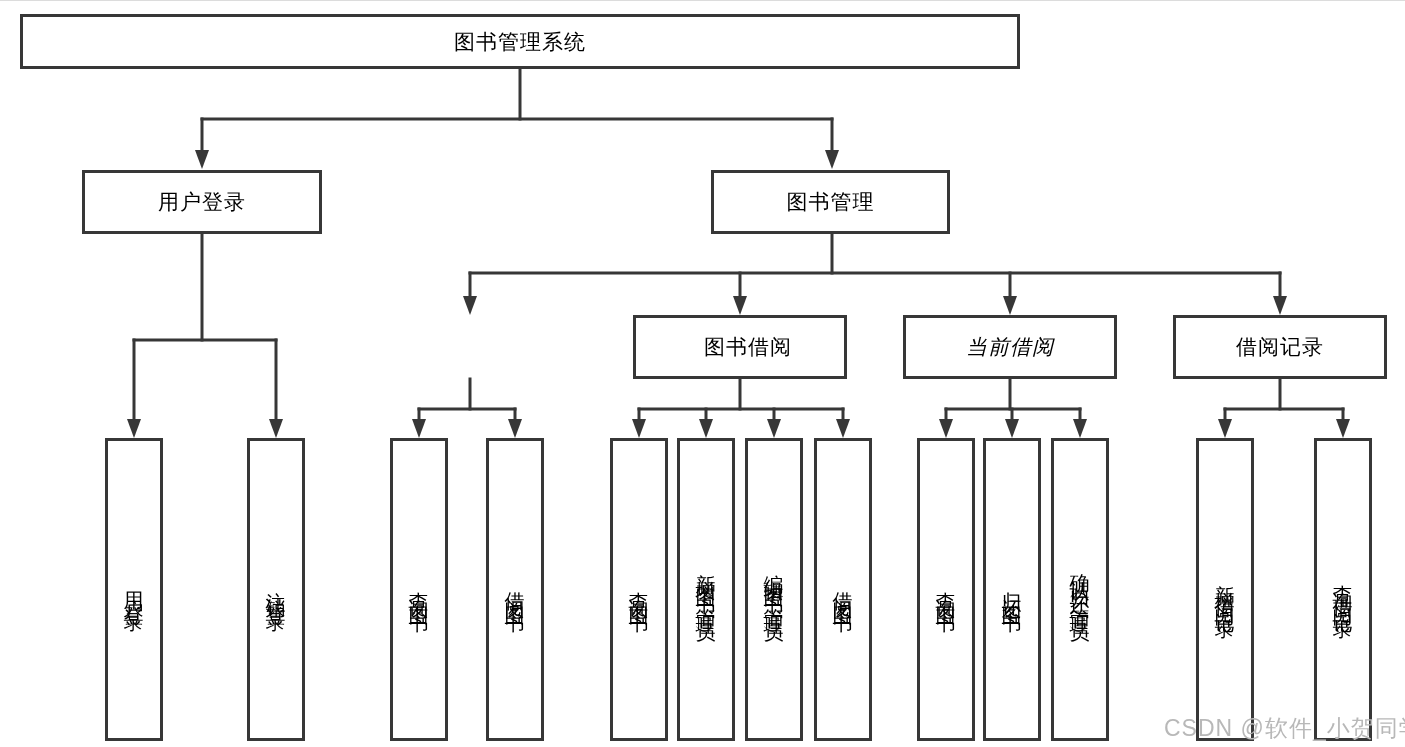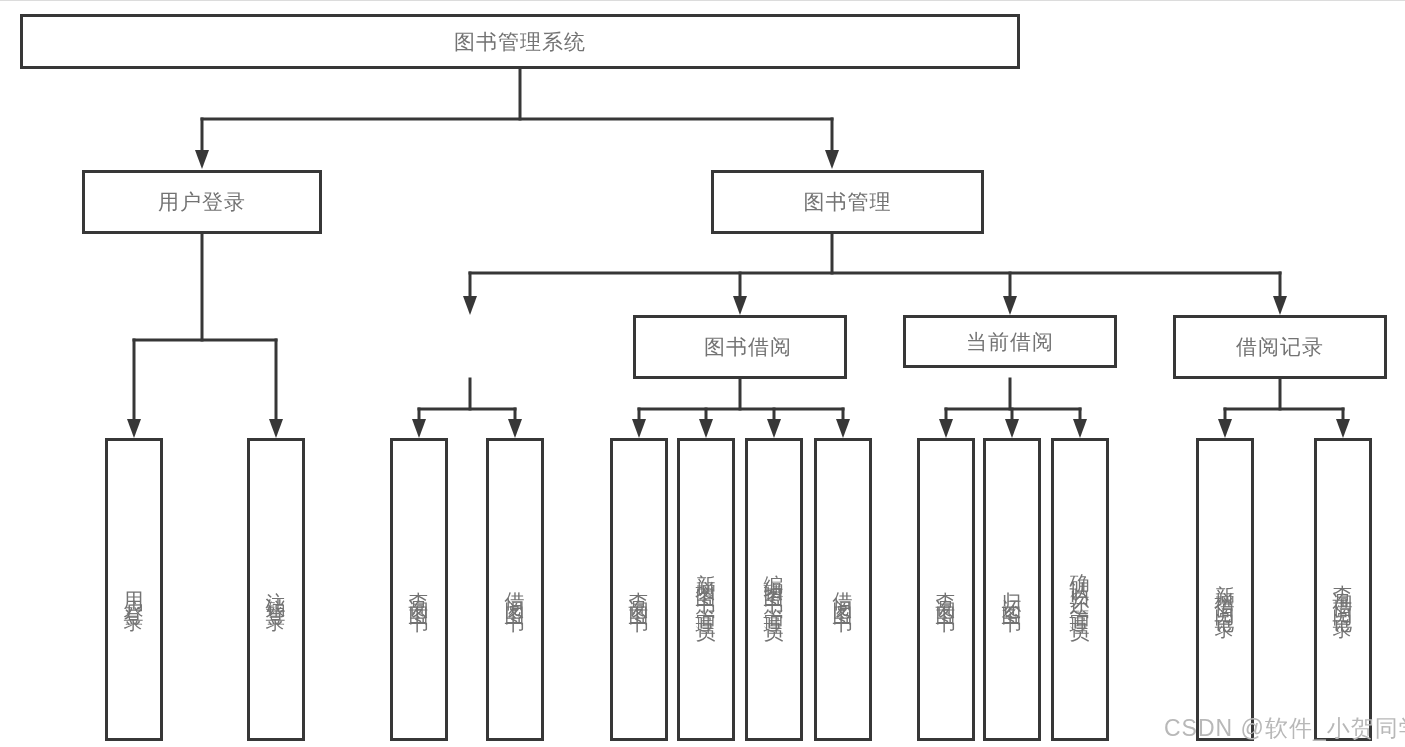--- a/index.html
+++ b/index.html
@@ -21,46 +21,46 @@
     left: 0; top: 0;
     width: 1405px;
     height: 747px;
     z-index: 1;
   }
   .box {
     position: absolute;
     box-sizing: border-box;
     background: #ffffff;
     border: 3px solid #373737;
-    color: #737373;
+    color: #000000;
     display: flex;
     align-items: center;
     justify-content: center;
     z-index: 2;
     font-size: 21px;
     letter-spacing: 1px;
     white-space: nowrap;
   }
   .leaf {
     writing-mode: vertical-rl;
     text-orientation: mixed;
     font-size: 20px;
     letter-spacing: 7px;
     line-height: 1;
     white-space: normal;
   }
   
   #root-box { left: 20px;  top: 13px;  width: 1000px; height: 55px; }
   
   #l1a { left: 82px;  top: 169px; width: 240px; height: 64px; }
-  #l1b { left: 711px; top: 169px; width: 273px; height: 64px; }
+  #l1b { left: 711px; top: 169px; width: 239px; height: 64px; }
   
   #l2a { left: 363px;  top: 314px; width: 214px; height: 64px; }
   #l2b { left: 633px;  top: 314px; width: 214px; height: 64px; padding-left: 16px; }
-  #l2c { left: 903px;  top: 314px; width: 214px; height: 53px; }
+  #l2c { left: 903px;  top: 314px; width: 214px; height: 64px; font-style: italic; }
   #l2d { left: 1173px; top: 314px; width: 214px; height: 64px; }
   
   .leaf { top: 437px; width: 58px; height: 303px; }
   #g1-1 { left: 105px; }
   #g1-2 { left: 247px; }
   #g2-1 { left: 390px; }
   #g2-2 { left: 486px; }
   #g3-1 { left: 610px; }
   #g3-2 { left: 677px; }
   #g3-3 { left: 745px; }

